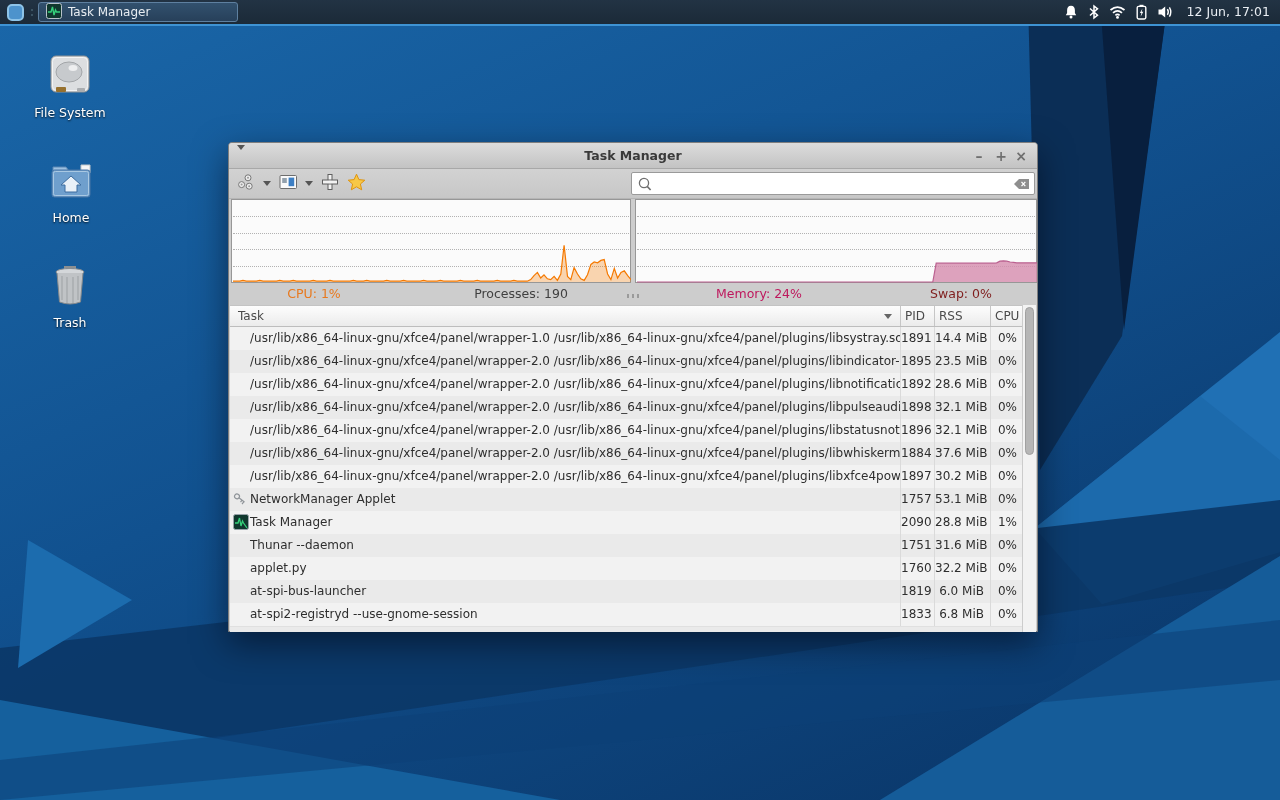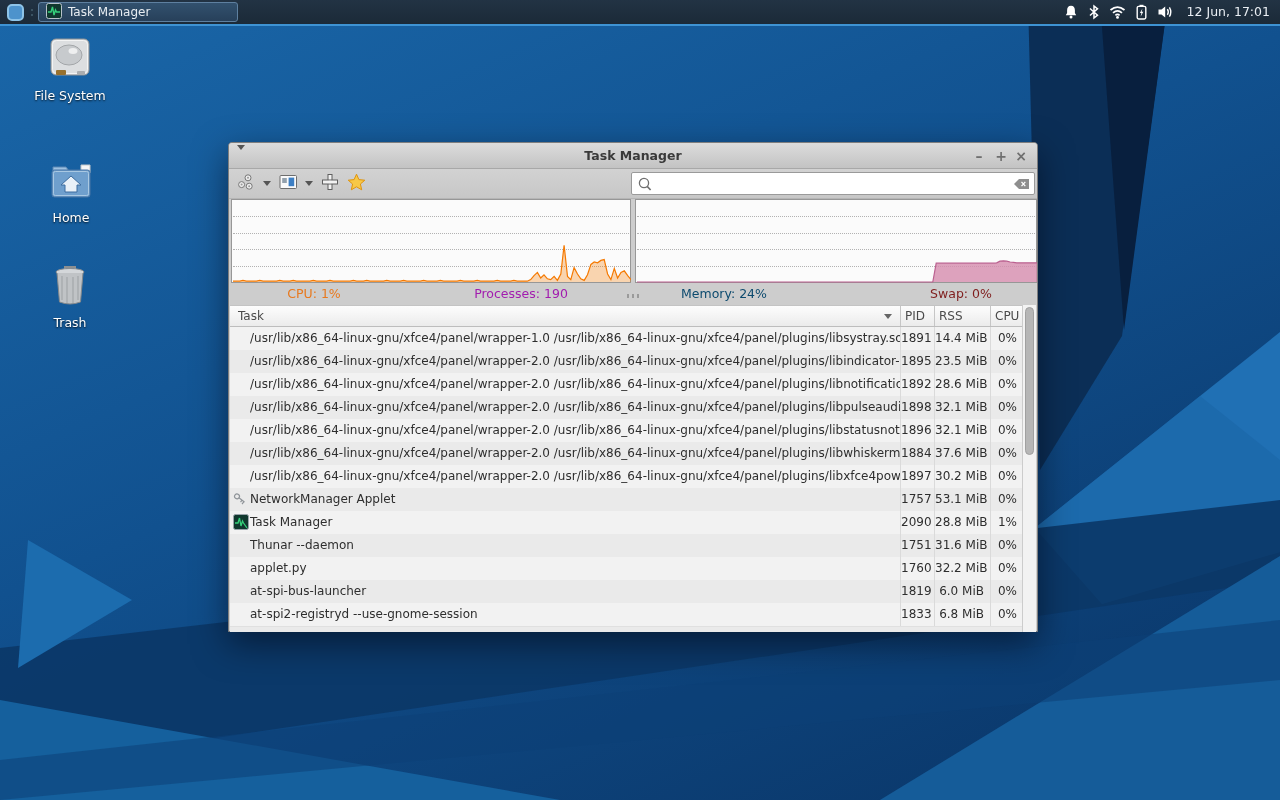--- a/index.html
+++ b/index.html
@@ -21,21 +21,21 @@
     background:linear-gradient(#32516e,#27405a); border:1px solid #5e80a0;
     display:flex; align-items:center; gap:6px; padding:0 7px; color:#e8edf2; font-size:12px; }
   #tray { margin-left:auto; display:flex; gap:9px; padding-right:10px; }
   #tray svg { display:block; }
   #clock { color:#e9eef3; font-size:12.5px; padding-left:4px; white-space:nowrap; }
 
   
   .desk-icon { position:absolute; width:96px; text-align:center; z-index:5; }
   .desk-icon .img { display:inline-block; }
   .desk-icon .lbl { margin-top:3px; color:#ffffff; font-size:12.5px; text-shadow:0 1px 2px rgba(0,0,0,.85); }
-  #icon-filesystem { left:22px; top:35px; }
+  #icon-filesystem { left:22px; top:52px; }
   #icon-home { left:23px; top:157px; }
   #icon-trash { left:22px; top:262px; }
 
   
   #window { position:absolute; left:228px; top:142px; width:810px; height:490px; z-index:20;
     background:#cdcdcd; border:1px solid #7e7e7e; border-radius:4px 4px 0 0;
     box-shadow:0 12px 34px rgba(0,0,10,.5); }
   #titlebar { position:absolute; left:0; top:0; right:0; height:26px;
     background:linear-gradient(#dcdcdc,#c3c3c3); border-bottom:1px solid #a8a8a8; border-radius:3px 3px 0 0; }
   #title { position:absolute; left:0; right:0; top:5px; text-align:center; font-size:12.5px; font-weight:bold; color:#3a3a3a; }
@@ -58,22 +58,22 @@
   .graph-pane { position:absolute; top:56px; height:84px; background:#fbfbfb; border:1px solid #979797; }
   #cpu-pane { left:2px; width:400px; }
   #mem-pane { left:406px; width:402px; }
   .gridline { position:absolute; left:1px; right:1px; height:0; border-top:1px dotted #b2b2b2; }
   .graph-pane svg { position:absolute; left:1px; top:1px; }
 
   
   #stats { position:absolute; left:0; top:140px; right:0; height:22px; font-size:12.5px; }
   .stat { position:absolute; top:3px; transform:translateX(-50%); white-space:nowrap; }
   #stat-cpu  { left:85px;  color:#e8791e; }
-  #stat-proc { left:292px; color:#a21caf; }
-  #stat-mem  { left:495px; color:#0c4a6e; }
+  #stat-proc { left:292px; color:#404040; }
+  #stat-mem  { left:530px; color:#be185d; }
   #stat-swap { left:732px; color:#7f1d1d; }
   #pane-grip { position:absolute; left:50%; top:151px; transform:translateX(-50%); display:flex; gap:3px; }
   #pane-grip i { width:2px; height:4px; background:#9a9a9a; display:block; }
 
   
   #table-header { position:absolute; left:1px; top:162px; width:794px; height:22px;
     background:linear-gradient(#fdfdfd,#ebebeb); border-top:1px solid #c4c4c4; border-bottom:1px solid #bdbdbd;
     display:flex; font-size:12px; color:#4a4a4a; }
   .hcell { height:100%; line-height:20px; border-right:1px solid #c6c6c6; padding:0 4px; position:relative; overflow:hidden; }
   .hcell.task { width:671px; padding-left:8px; }

